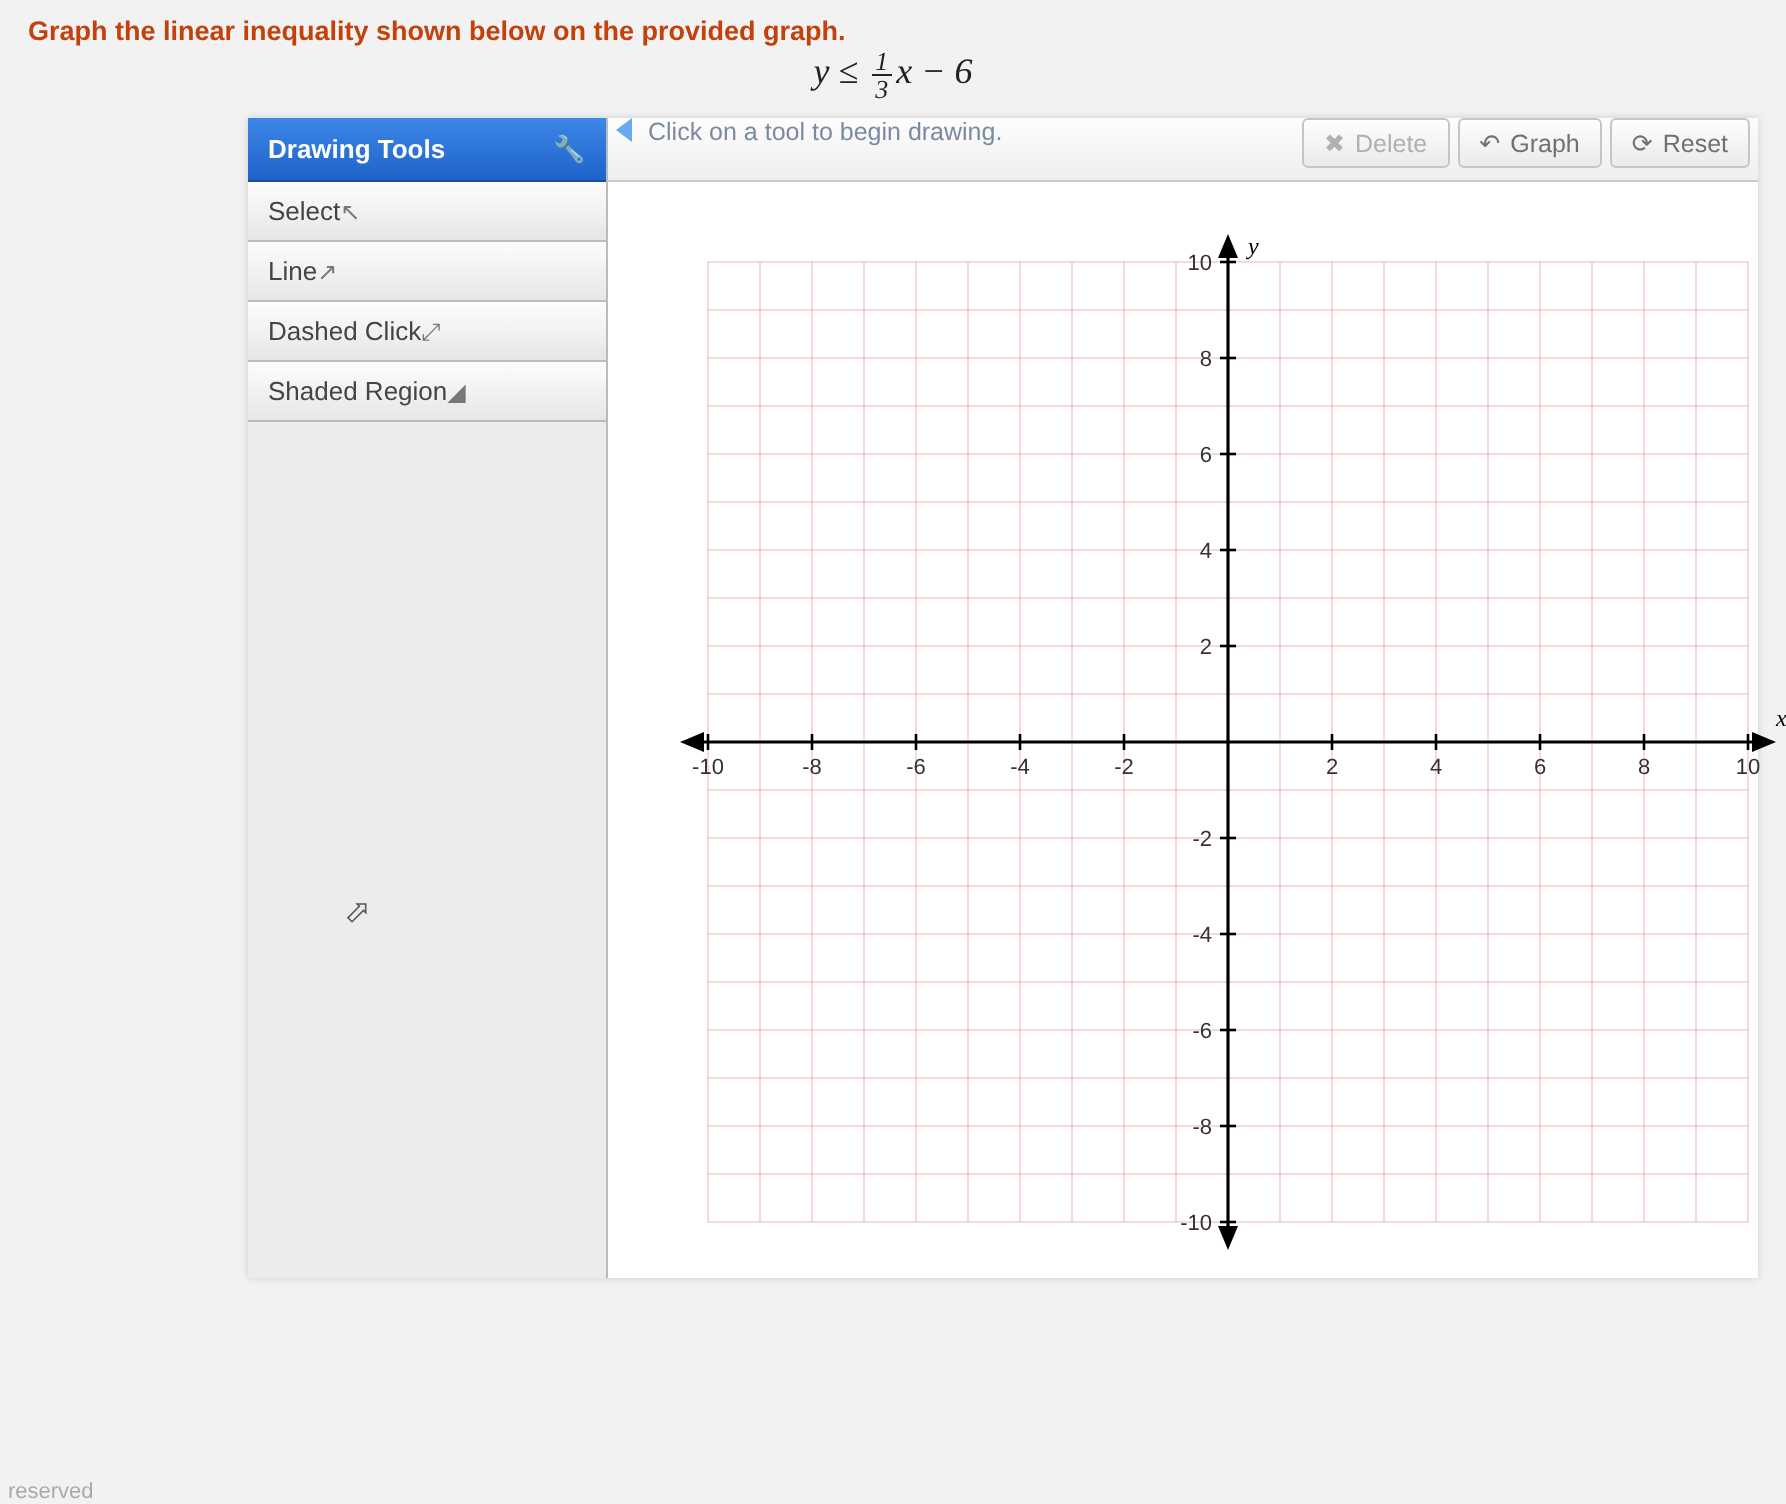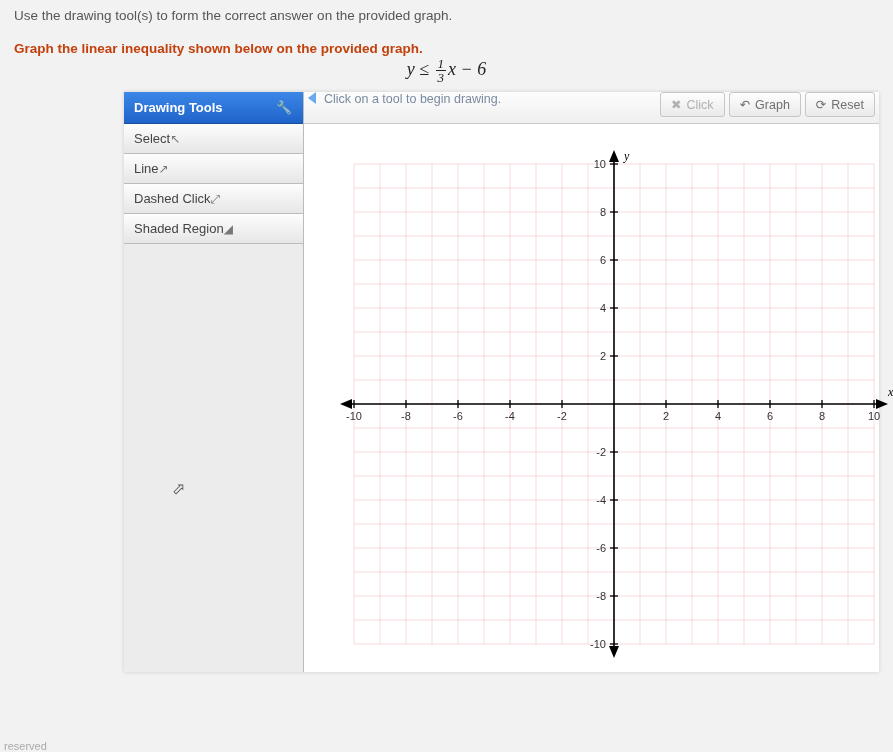--- a/index.html
+++ b/index.html
@@ -135,21 +135,20 @@
     position:absolute;
     bottom:0; left:4px;
     font-size:11px;
     color:#aaa;
   }
 </style>
 </head>
 <body>
 
 <div class="page">
-  <div class="instr1">Use the drawing tool(s) to form the correct answer on the provided graph.</div>
   <div class="instr2">Graph the linear inequality shown below on the provided graph.</div>
 
   <div class="equation">
     <span>y</span>
     <span>≤</span>
     <span class="frac">
       <span class="num">1</span>
       <span class="den">3</span>
     </span><span>x</span><span> − 6</span>
   </div>
@@ -180,21 +179,21 @@
         <span class="cursor-icon">⬀</span>
       </div>
     </div>
 
     <div class="canvas-area">
       <div class="topbar">
         <div class="tri"></div>
         <div class="hint">Click on a tool to begin drawing.</div>
         <div class="btn del">
           <span>✖</span>
-          <span>Click</span>
+          <span>Delete</span>
         </div>
         <div class="btn">
           <span>↶</span>
           <span>Graph</span>
         </div>
         <div class="btn">
           <span>⟳</span>
           <span>Reset</span>
         </div>
       </div>

